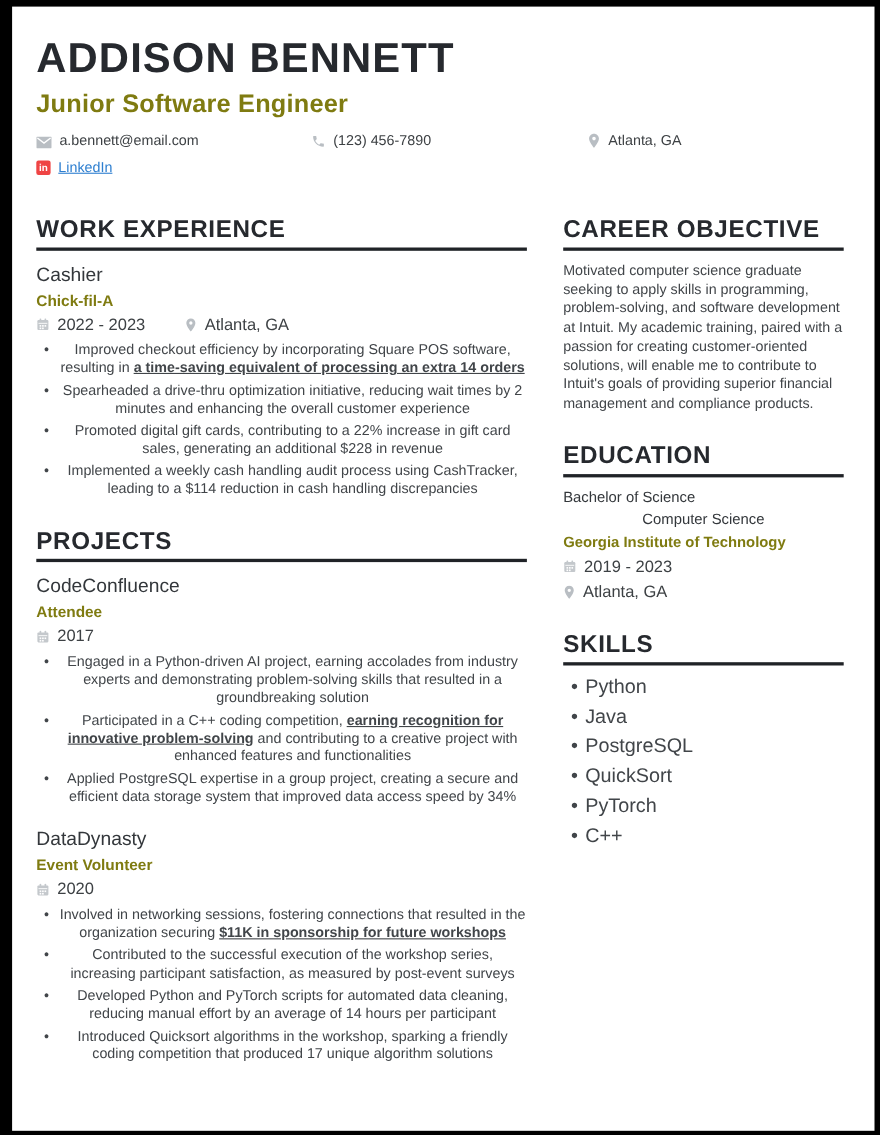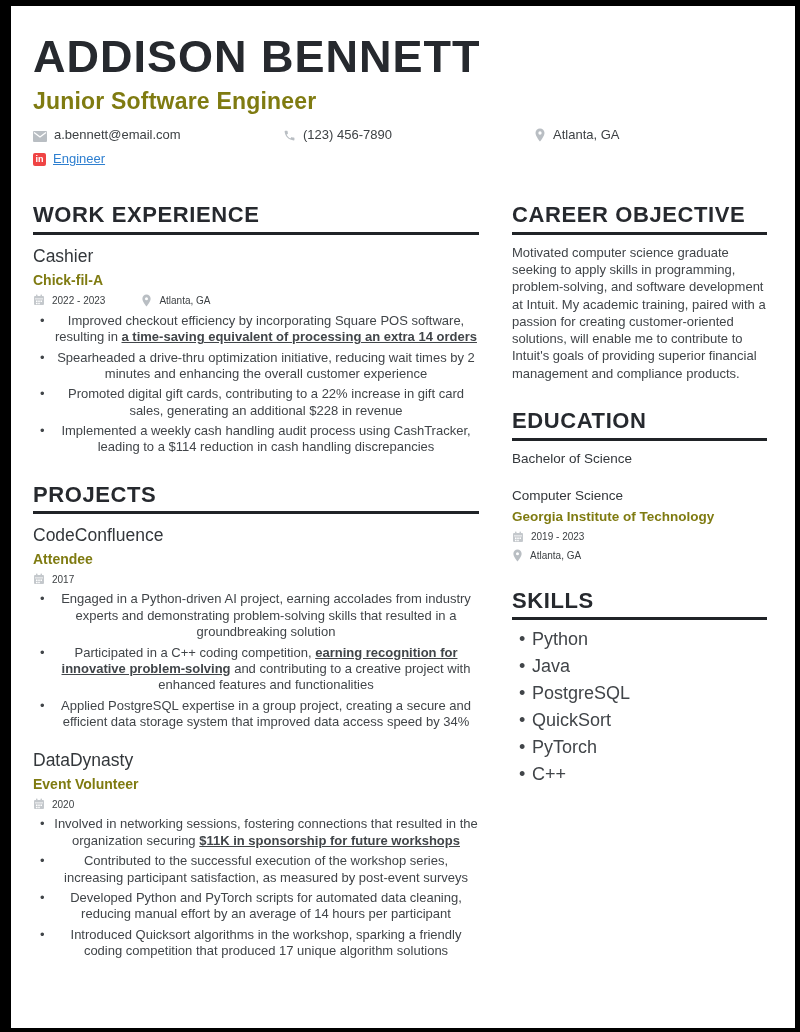--- a/index.html
+++ b/index.html
@@ -6,21 +6,21 @@
   html,body { width:800px; height:1032px; }
   body { background:#000; position:relative; font-family:"Liberation Sans","DejaVu Sans",sans-serif; }
   .page {
     position:absolute; left:11px; top:6px; right:5px; bottom:4px;
     background:#fff; overflow:hidden;
     padding:28px 28px 0 22px;
     color:#414549;
   }
   
   .name {
-    font-size:45px; font-weight:bold; letter-spacing:1px;
+    font-size:38px; font-weight:bold; letter-spacing:1px;
     color:#26292e; line-height:1;
   }
   .job-title {
     font-size:23px; font-weight:bold; letter-spacing:.2px;
     margin-top:10px; line-height:1.05;
   }
   .accent { color:#7f7b11; }
   .contacts { margin-top:14px; font-size:13px; color:#3d4144; }
   .contact-row { display:flex; align-items:center; }
   .contact-row + .contact-row { margin-top:9px; }
@@ -39,39 +39,39 @@
   .col-left  { flex:0 0 446px; }
   .col-right { flex:1; margin-left:33px; }
   h2.section {
     font-size:22px; font-weight:bold; letter-spacing:.6px;
     color:#26292e; line-height:1.12;
     border-bottom:3px solid #202327; padding-bottom:4px;
   }
   
   .entry-title { font-size:17.5px; color:#33373b; margin-top:11px; font-weight:400; }
   .entry-sub   { font-size:14px; font-weight:bold; margin-top:5px; }
-  .meta-row { display:flex; align-items:center; margin-top:6px; font-size:10px; color:#3d4144; }
+  .meta-row { display:flex; align-items:center; margin-top:6px; font-size:15px; color:#3d4144; }
   .meta-item { display:flex; align-items:center; gap:7px; }
   .meta-item.dates { margin-right:36px; }
   ul.bullets { list-style:none; margin-top:6px; }
   ul.bullets li {
     position:relative; padding-left:20px; margin-bottom:4px;
     font-size:13px; line-height:1.26; color:#414549;text-align:center;
   }
   ul.bullets li::before {
     content:"•"; position:absolute; left:7px; top:0;
   }
   ul.bullets .em { font-weight:bold; text-decoration:underline; }
   .project + .project { margin-top:20px; }
   .section-block + .section-block { margin-top:27px; }
   
   .objective-text { margin-top:9px; font-size:13px; line-height:1.33; color:#414549; }
   .edu-degree, .edu-major { font-size:13.5px; color:#33373b; }
   .edu-degree { margin-top:10px; }
-  .edu-major  { margin-top:22px; }
+  .edu-major  { margin-top:5px;text-align:center; }
   .edu-school { font-size:13.5px; font-weight:bold; margin-top:6px; }
   .edu-meta { margin-top:7px; }
   .edu-meta + .edu-meta { margin-top:6px; }
   ul.skills { list-style:none; margin-top:9px; }
   ul.skills li {
     position:relative; padding-left:20px; margin-bottom:6px;
     font-size:18px; color:#414549;
   }
   ul.skills li::before { content:"•"; position:absolute; left:7px; top:0; }
 </style>
@@ -108,21 +108,21 @@
             <svg width="12" height="14" viewBox="0 0 24 28">
                 <path fill="#b9bec3" d="M12 1C7 1 3 5 3 10c0 6.5 9 17 9 17s9-10.5 9-17c0-5-4-9-9-9zm0 12.3A3.3 3.3 0 1 1 12 6.7a3.3 3.3 0 0 1 0 6.6z"></path>
               </svg>
           </span>
           <span>Atlanta, GA</span>
         </div>
       </div>
       <div class="contact-row">
         <div class="contact-item">
           <span class="icon li-badge">in</span>
-          <a class="link">Engineer</a>
+          <a class="link">LinkedIn</a>
         </div>
       </div>
     </div>
   </div>
 
   <div class="columns">
 
     <div class="col-left">
 
       <div class="section-block">

